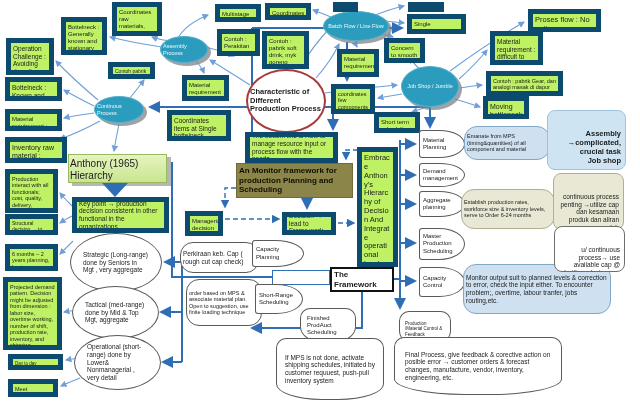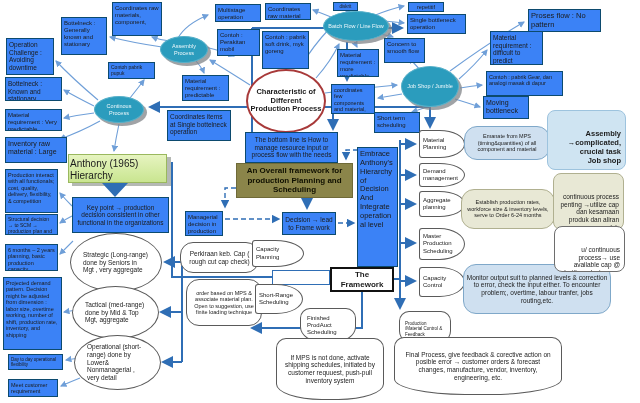--- a/index.html
+++ b/index.html
@@ -3,22 +3,22 @@
 <meta charset="utf-8">
 <style>
   html,body{margin:0;padding:0;background:#e9e9e9}
   .stage{position:relative;width:640px;height:403px;background:#fff;overflow:hidden;
          font-family:"Liberation Sans",sans-serif;color:#1b1b1b}
   svg.wires{position:absolute;left:0;top:0;width:640px;height:403px}
   .t{stroke:var(--line);stroke-width:2;fill:none}
   .s{stroke:var(--line-light);stroke-width:1.1;fill:none}
   .d{stroke:var(--line);stroke-width:1.4;fill:none;stroke-dasharray:5 3}
   .node{position:absolute;box-sizing:border-box;font-size:6px;line-height:1.18;padding:2px;overflow:hidden}
-  .box{border:1px solid #0c4a6e;background:#3b82f6}
-  .ctr{display:flex;align-items:center;justify-content:center;text-align:center}
+  .box{border:5px solid #0c4a6e;background:#bef264}
+  .ctr{display:flex;align-items:center;justify-content:center;text-align:left}
   .lft{display:flex;align-items:center;text-align:left}
   .ell{border:1px solid #5a5a5a;border-radius:50%;background:#fff}
   .teal{background:var(--teal);color:#eef8fb;border:1px solid #57b0c9;
         box-shadow:3px 3px 0 rgba(128,132,136,.75);font-size:5.5px}
   .hub-red{background:#fff;border:2px solid var(--red);border-radius:50%;font-size:7.5px;font-weight:600}
   .green{background:linear-gradient(180deg,var(--green2),var(--green1));border:1px solid #9ab85e;
          box-shadow:4px 3px 0 #b4b8b4;font-size:10px;padding:3px 1px}
   .olive{background:var(--olive-dark);border:1px solid #6f6a38;font-weight:bold;font-size:8px;color:#101000}
   .fw{border:2px solid #111;font-weight:bold;font-size:8px;background:#fff}
   .stad{border:1px solid #5a5a5a;border-radius:13px;background:#fff}
@@ -137,21 +137,21 @@
   <div class="node box" style="left:528px;top:9px;width:73px;height:23px;font-size:7.5px">Proses flow : No pattern</div>
   <div class="node box" style="left:337px;top:49px;width:42px;height:28px">Material requirement : more predictable</div>
   <div class="node box" style="left:384px;top:38px;width:41px;height:25px">Concern to smooth flow</div>
   <div class="node box" style="left:490px;top:31px;width:53px;height:34px;font-size:6.5px">Material requirement : difficult to predict</div>
   <div class="node box" style="left:486px;top:71px;width:77px;height:25px;font-size:5.5px">Contoh : pabrik Gear, dan  analogi masak di dapur</div>
   <div class="node box" style="left:483px;top:96px;width:46px;height:23px;font-size:7px">Moving bottleneck</div>
   <div class="node box" style="left:331px;top:84px;width:44px;height:30px;font-size:5.5px">coordinates few components and material, etc</div>
   <div class="node box" style="left:374px;top:112px;width:46px;height:21px">Short term scheduling</div>
 
   <div class="node box ctr" style="left:245px;top:132px;width:93px;height:31px;font-size:6.5px">The bottom line is How to manage resource input or process flow with the needs</div>
-  <div class="node olive ctr" style="left:236px;top:163px;width:117px;height:35px">An Overall framework for production Planning and Scheduling</div>
+  <div class="node olive ctr" style="left:236px;top:163px;width:117px;height:35px">An Monitor framework for production Planning and Scheduling</div>
   <div class="node box ctr" style="left:282px;top:212px;width:54px;height:23px;font-size:6.5px">Decision → lead to Frame work</div>
   <div class="node fw ctr" style="left:330px;top:267px;width:64px;height:25px">The Framework</div>
   <div class="node box" style="left:357px;top:147px;width:41px;height:120px;font-size:7.5px;word-break:break-word">Embrace Anthony's Hierarchy of Decision And Integrate operational level</div>
   <div class="node" style="left:272px;top:270px;width:58px;height:15px;background:#fff;border:1.5px solid var(--line)"></div>
 
   <div class="node green" style="left:68px;top:154px;width:99px;height:29px">Anthony (1965) Hierarchy Managerial decision</div>
   <div class="tri" style="left:102px;top:183px"></div>
   <div class="node box ctr" style="left:72px;top:197px;width:97px;height:36px;font-size:6.5px">Key point → production decision consistent in other functional in the organizations</div>
   <div class="node box" style="left:5px;top:169px;width:53px;height:44px;font-size:5.5px">Production interact with all functionals; cost, quality, delivery, flexibility, &amp; competition</div>
   <div class="node box" style="left:5px;top:214px;width:53px;height:21px;font-size:5px">Structural decision → to SCM → production plan and Scheduling</div>

